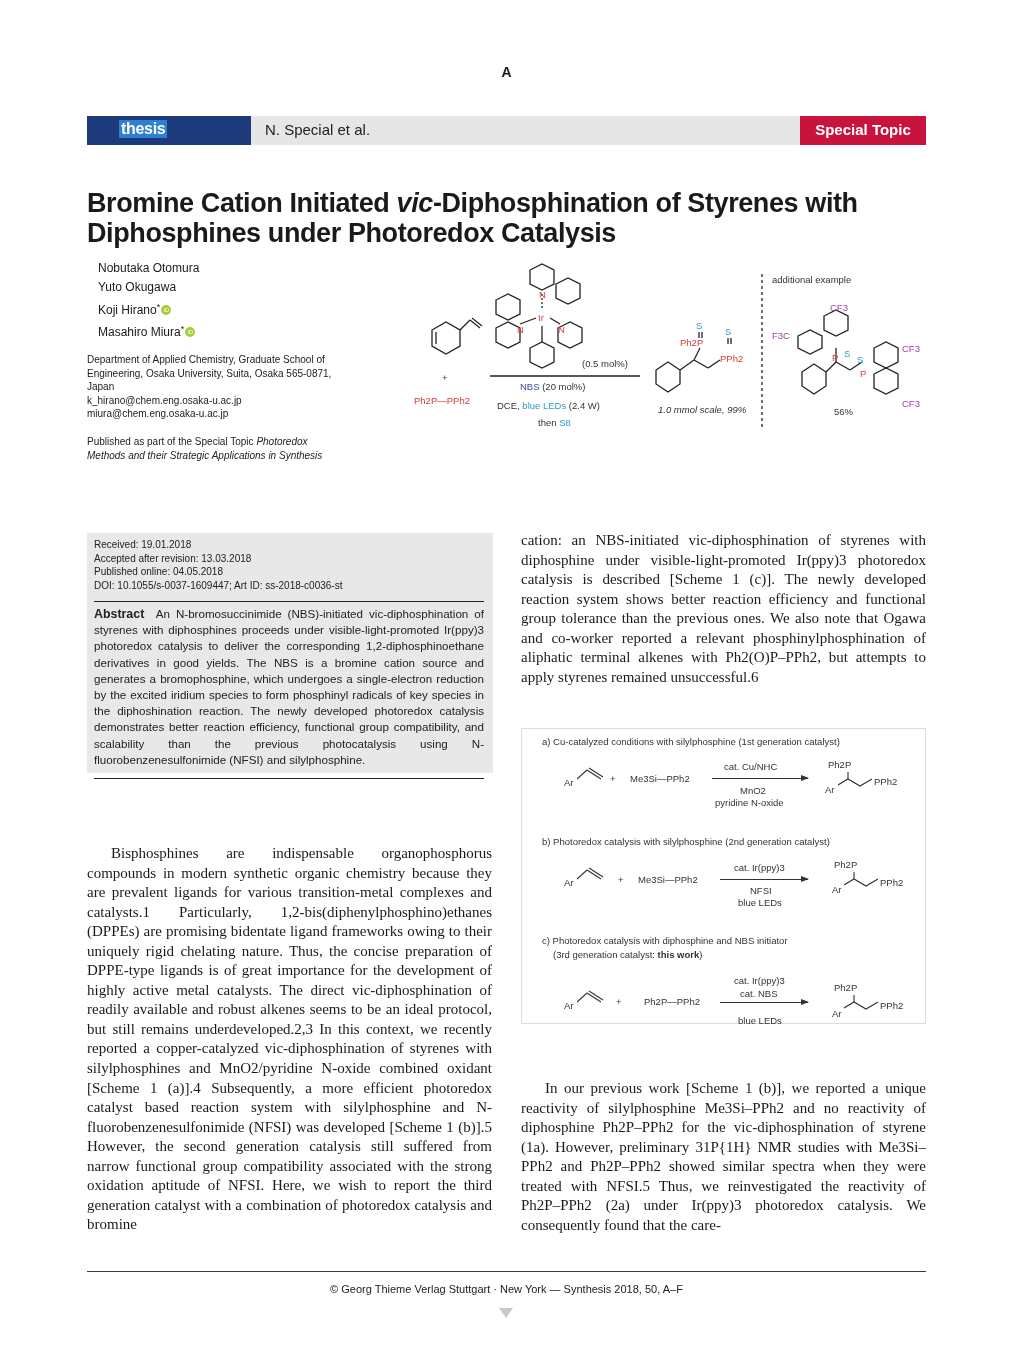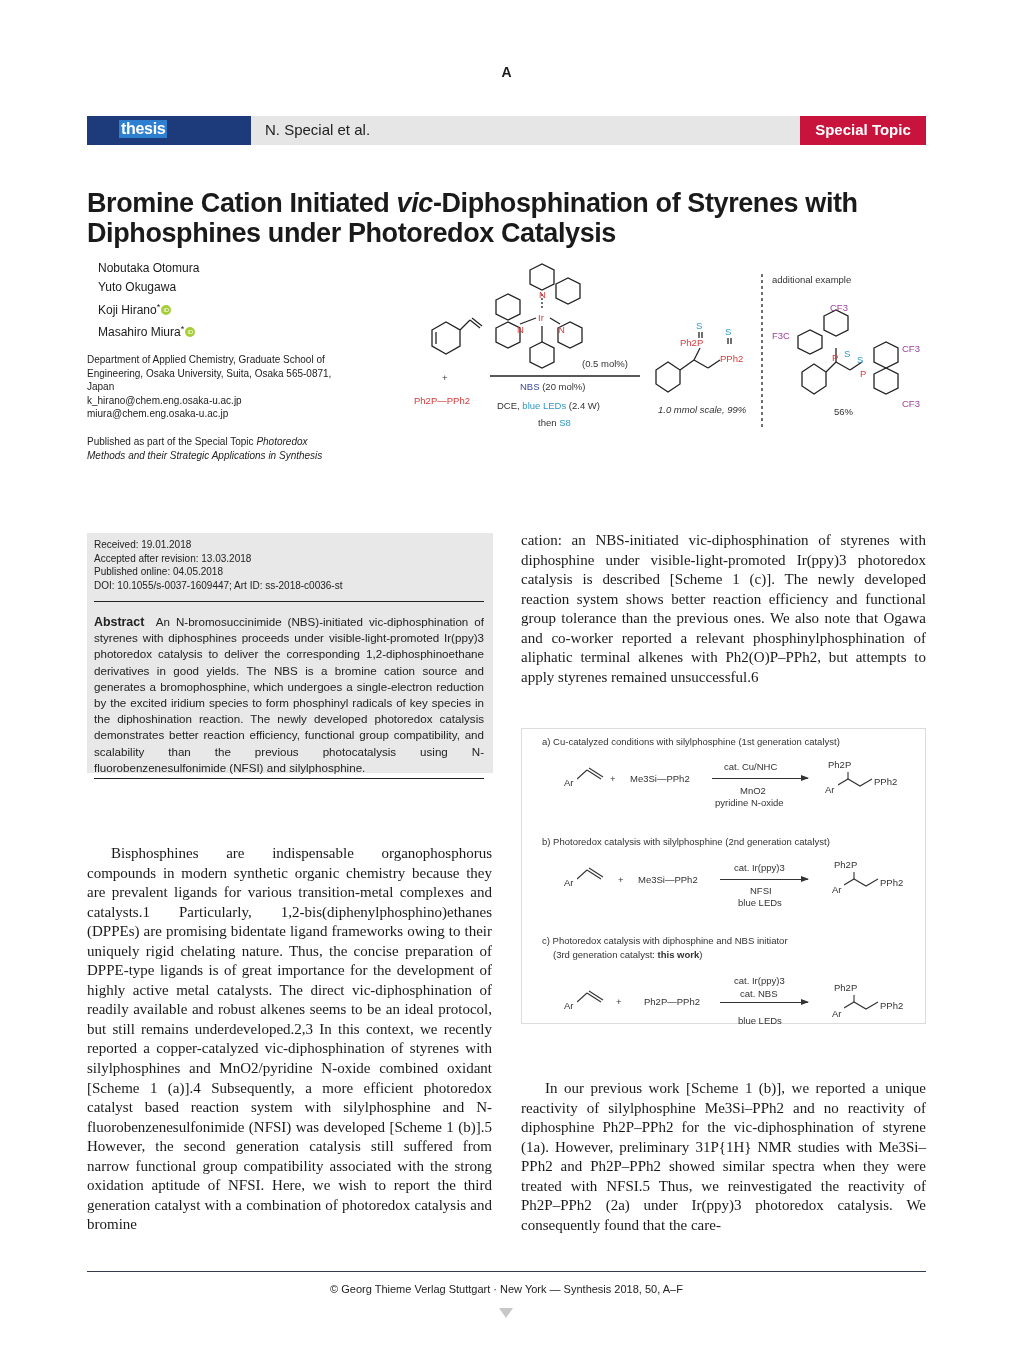--- a/index.html
+++ b/index.html
@@ -22,21 +22,21 @@
   .published i { font-style:italic; }
   .graphic { left:410px; top:262px; width:525px; height:175px; }
   .gtext { position:absolute; font-size:9.5px; color:#333; white-space:nowrap; }
   .red { color:#d93a3a; }
   .blue { color:#2f9ac8; }
   .navy { color:#3a4a9a; }
   .purple { color:#a040a0; }
   .meta-box { left:87px; top:533px; width:406px; height:240px; background:#e8e8e8; }
   .meta-lines { position:absolute; left:7px; top:5px; font-size:10px; line-height:13.5px; color:#222; }
   .rule1 { position:absolute; left:7px; top:68px; width:390px; height:1px; background:#222; }
-  .abstract { position:absolute; left:7px; top:73px; width:390px; font-size:11.6px; line-height:16.2px; text-align:justify; color:#222;margin-top:8px; }
+  .abstract { position:absolute; left:7px; top:73px; width:390px; font-size:11.6px; line-height:16.2px; text-align:justify; color:#222; }
   .abstract b { font-size:12.4px; }
   .rule2 { position:absolute; left:7px; top:245px; width:390px; height:1px; background:#222; }
   .keywords { position:absolute; left:7px; top:251px; width:390px; font-size:12px; line-height:16px; text-align:justify; color:#222; }
   .body-text { font-family:"Liberation Serif", serif; font-size:15px; line-height:19.55px; text-align:justify; color:#1a1a1a; }
   .left-col { left:87px; top:844px; width:405px; text-indent:24px; }
   .right-top { left:521px; top:531px; width:405px; }
   .right-bottom { left:521px; top:1079px; width:405px; text-indent:24px; }
   .scheme { left:521px; top:728px; width:405px; height:296px; border:1px solid #dcdcdc; background:#fff; box-sizing:border-box; }
   .scheme .s-label { position:absolute; left:20px; font-size:9.5px; color:#333; white-space:nowrap; }
   .scheme .chem { position:absolute; font-size:9.5px; color:#333; white-space:nowrap; }

